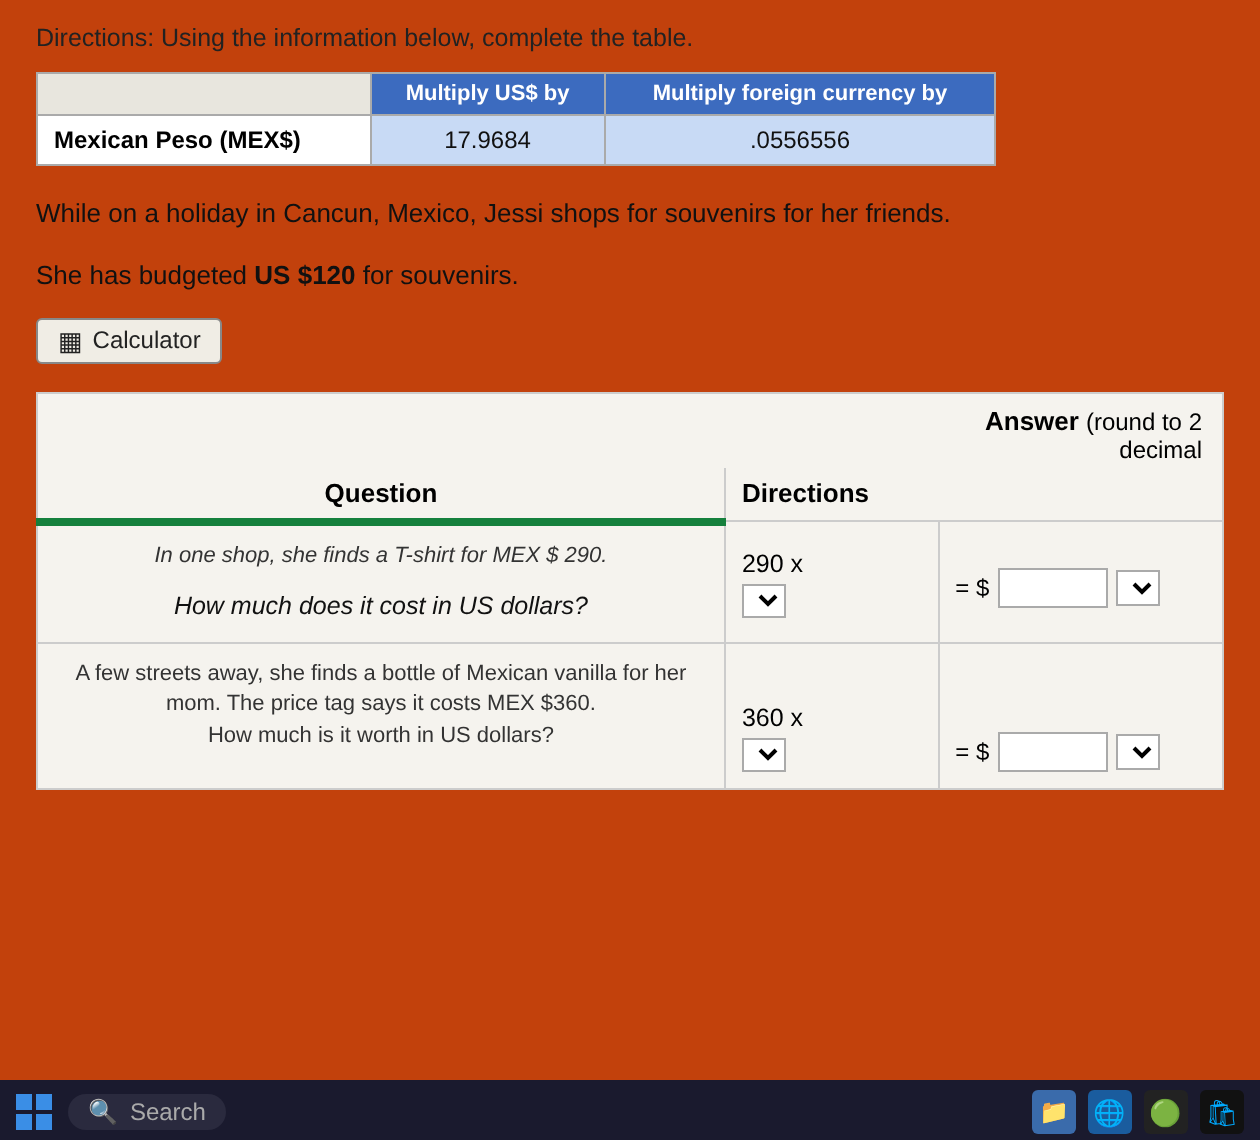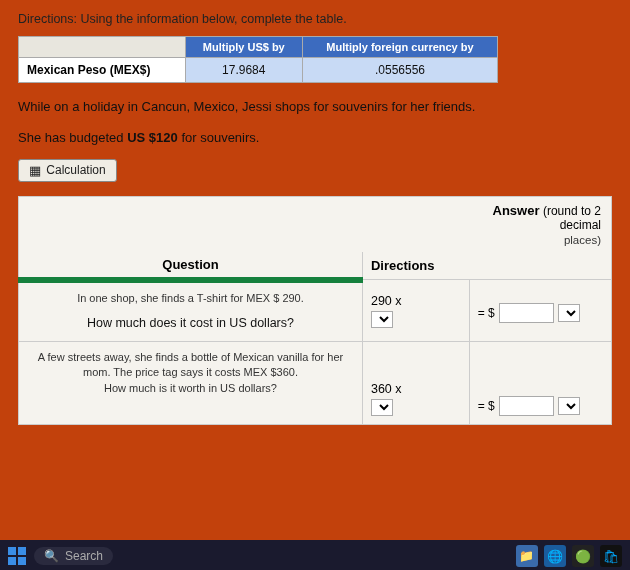--- a/index.html
+++ b/index.html
@@ -260,46 +260,42 @@
   <p class="info-text">While on a holiday in Cancun, Mexico, Jessi shops for souvenirs for her friends.</p>
   <p class="info-text">
     <span>She has budgeted</span>
     <strong>US $120</strong>
     <span>for souvenirs.</span>
   </p>
 
   
   <button class="calculator-btn">
     <span class="calc-icon">▦</span>
-    <span>Calculation</span>
+    <span>Calculator</span>
   </button>
 
   
   <table class="answer-section">
     <tbody>
         <tr class="answer-header-row">
       <td colspan="2" style="border-bottom:none;"></td>
       <td style="text-align:right; border-bottom:none; padding-right:10px;">
         <span style="font-weight:bold; font-size:13px;">Answer</span>
         <span style="font-size:12px;">(round to 2 decimal</span>
       </td>
     </tr>
-    <tr>
-      <td colspan="2" style="border-bottom:none;"></td>
-      <td style="text-align:right; padding-right:10px; font-size:11.5px; color:#333; padding-top:0;">places)</td>
-    </tr>
 
     <tr class="col-header-row">
       <td class="question-col">Question</td>
       <td colspan="2" style="border-bottom:1px solid #ccc; font-weight:bold;">Directions</td>
     </tr>
 
 
     <tr>
-      <td class="question-col" style="padding: 8px 8px 8px 8px; border-top:6px solid #15803d;">
+      <td class="question-col" style="padding: 8px 8px 8px 8px; border-top:4px solid #15803d;font-style:italic;">
         <p class="small-note" style="margin-bottom:8px;">In one shop, she finds a T-shirt for MEX $ 290.</p>
         <span class="question-text">How much does it cost in US dollars?</span>
       </td>
       <td class="calc-col" style="vertical-align:middle; border-top:1px solid #ccc; padding-top:8px;">
         <div class="calc-x">290 x</div>
         <select class="small-select">
           <option></option>
         </select>
       </td>
       <td class="answer-col" style="vertical-align:middle; border-top:1px solid #ccc; padding-top:8px;">
@@ -307,21 +303,21 @@
           <span class="eq-text">= $</span>
           <input class="ans-input" type="text" style="">
           <select class="ans-select">
             <option></option>
           </select>
         </div>
       </td>
     </tr>
 
     <tr>
-      <td class="question-col" style="padding: 8px 8px 28px 8px; border-top:1px solid #ccc;">
+      <td class="question-col" style="padding: 8px 8px 18px 8px; border-top:1px solid #ccc;">
         <p class="small-note" style="margin-bottom:0; white-space:pre-line;">A few streets away, she finds a bottle of Mexican vanilla for her mom. The price tag says it costs MEX $360.
 How much is it worth in US dollars?</p>
       </td>
       <td class="calc-col" style="vertical-align:bottom; border-top:1px solid #ccc; padding-bottom:8px;">
         <div class="calc-x">360 x</div>
         <select class="small-select">
           <option></option>
         </select>
       </td>
       <td class="answer-col" style="vertical-align:bottom; border-top:1px solid #ccc; padding-bottom:8px;">

